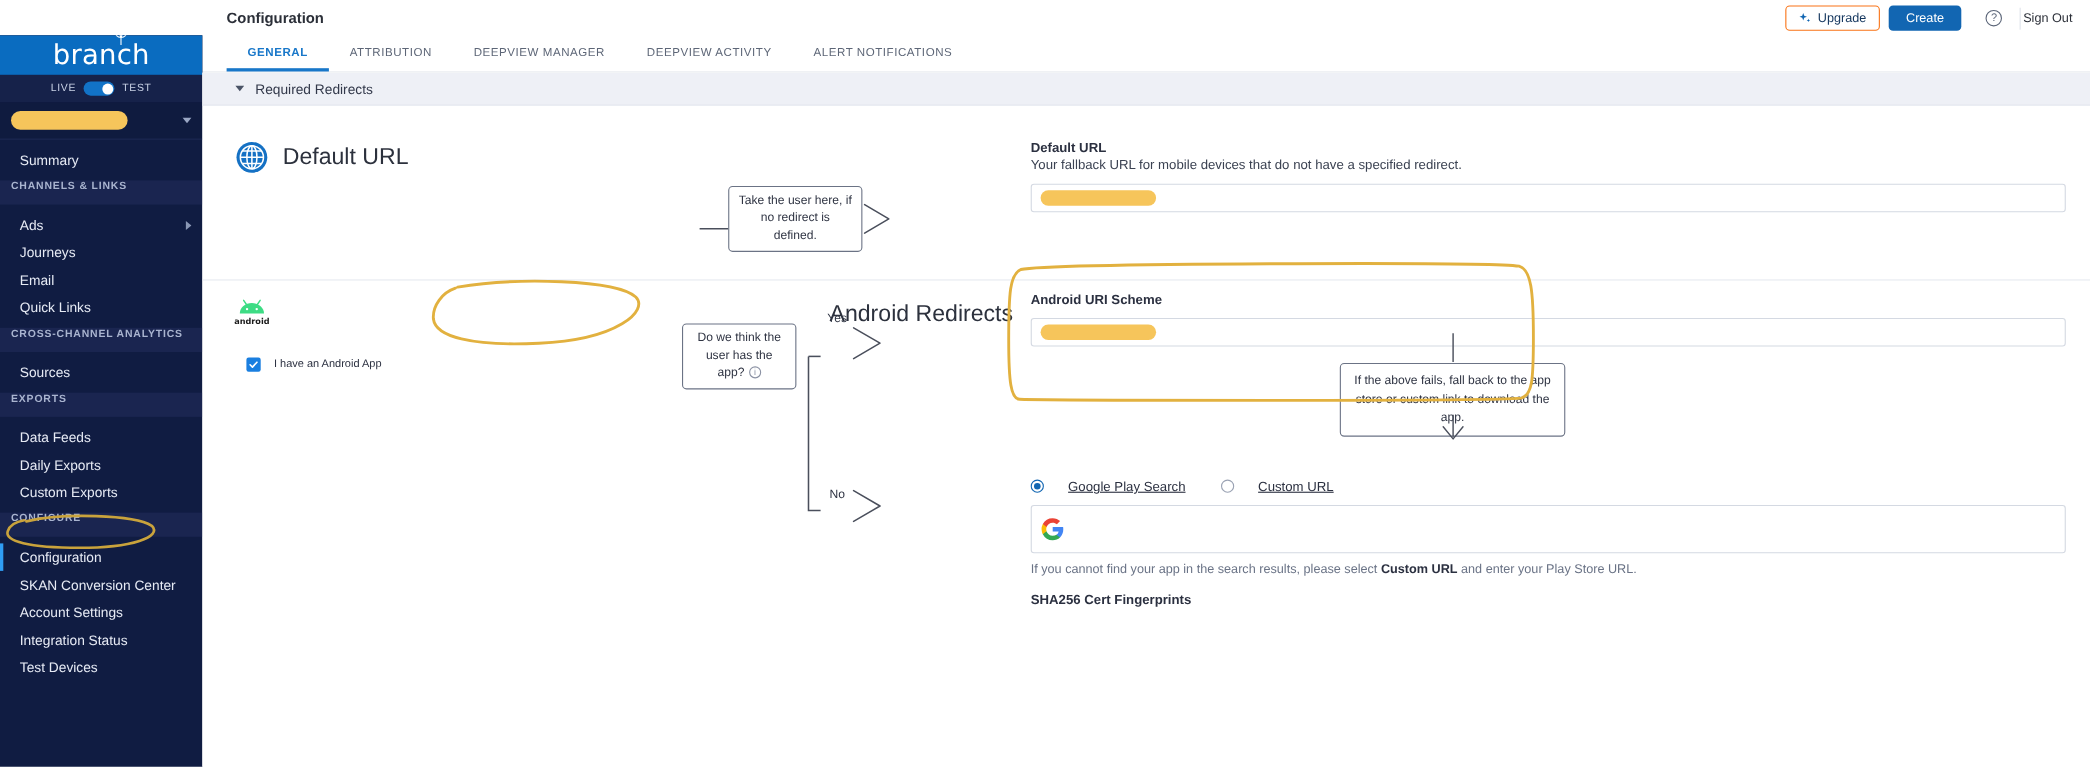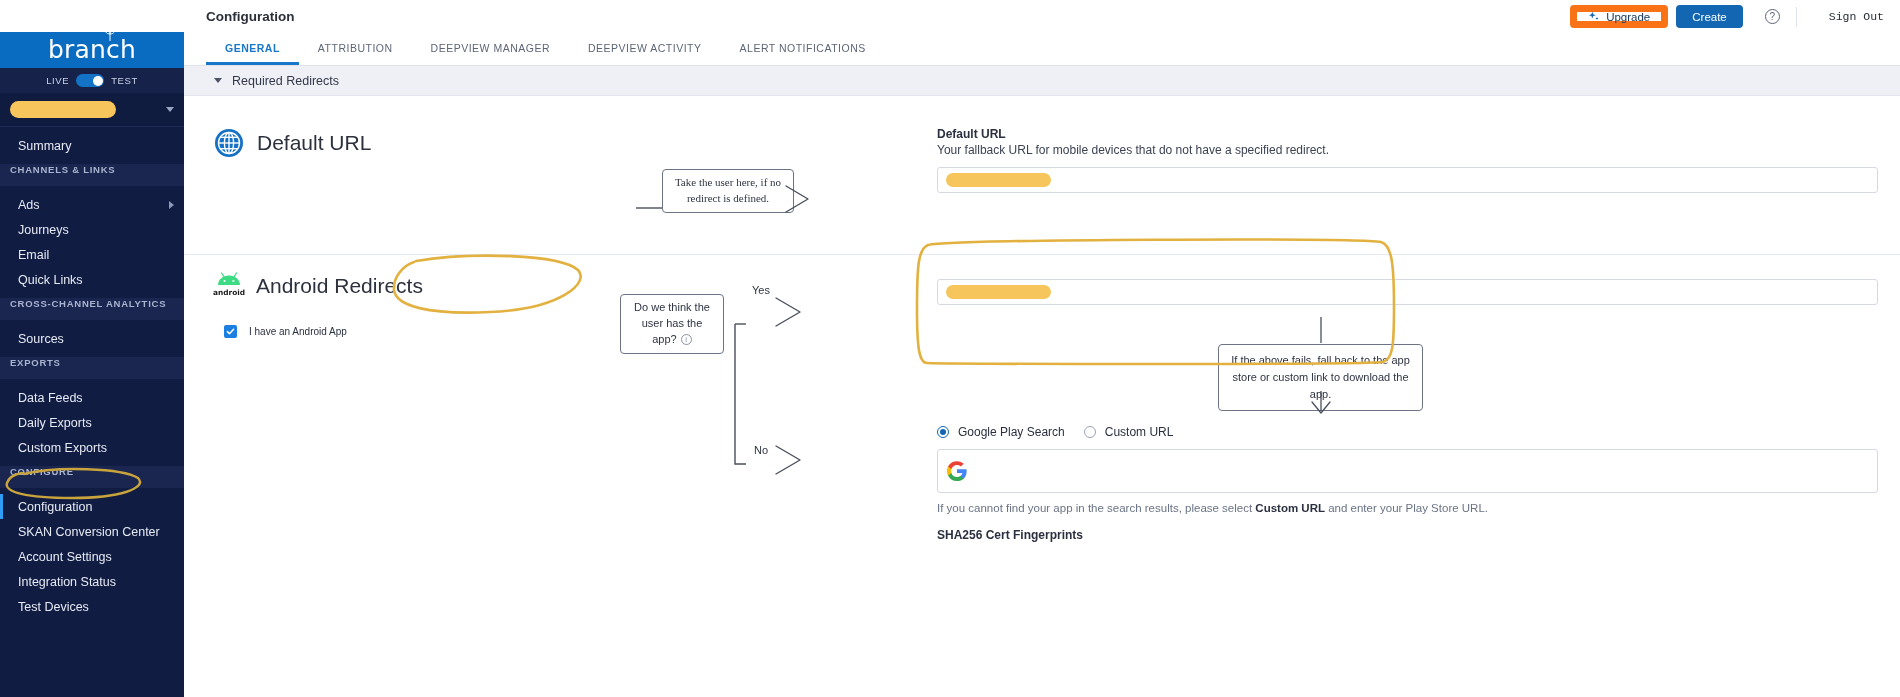--- a/index.html
+++ b/index.html
@@ -89,34 +89,34 @@
   
   .main { flex: 1; height: 697px; display: flex; flex-direction: column; background:#fff; min-width:0; }
   .topbar {
     height: 33px; background:#fff; display:flex; align-items:center;
     padding: 0 16px 0 22px; flex: none;
   }
   .page-title { font-size: 13.5px; color:#2b2f38; font-weight:600; }
   .top-actions { margin-left:auto; display:flex; align-items:center; gap: 0; }
   .btn-upgrade {
     display:flex; align-items:center; gap:6px;
-    border:7px solid #f97316; border-radius: 4px; background:#fff;
+    border:1px solid #f97316; border-radius: 4px; background:#fff;
     height: 23px; padding: 0 11px; font-size: 11.5px; color:#14365e; cursor:pointer;
   }
   .btn-create {
     background:#1266b2; color:#fff; border:none; border-radius:4px;
     height: 23px; padding: 0 16px; font-size: 11.5px; margin-left: 8px; cursor:pointer;
   }
   .help-icon {
     width: 15px; height:15px; border-radius:50%; border:1.3px solid #5b6578;
     color:#5b6578; font-size:10px; display:flex; align-items:center; justify-content:center;
     margin: 0 16px 0 22px; cursor:pointer;
   }
   .divider-v { width:1px; height:20px; background:#dfe3ea; }
-  .sign-out { font-size:11.5px; color:#2b2f38; cursor:pointer; margin-left:32px;font-family:Liberation Mono, monospace; }
+  .sign-out { font-size:11.5px; color:#2b2f38; cursor:pointer; margin-left:2px; }
 
   .tabs {
     height: 33px; border-bottom:1px solid #dfe3ea; display:flex; align-items:stretch;
     padding-left: 22px; flex:none; background:#fff;
   }
   .tab {
     display:flex; align-items:center; padding: 0 19px;
     font-size: 10.5px; letter-spacing:.5px; color:#5d6677; cursor:pointer;
     border-bottom: 3px solid transparent; font-weight:500;
   }
@@ -170,40 +170,40 @@
   
   .ink-box {
     position:absolute; left: 731px; top: 141px; width: 481px; height: 127px;
     pointer-events:none; z-index:4;
   }
   .ink-ellipse-default {
     position:absolute; left: 208px; top: 158px; width: 196px; height: 62px;
     pointer-events:none; z-index:4;
   }
 
-  .android-head { display:flex; align-items:center; gap:12px; margin-left:30px; }
+  .android-head { display:flex; align-items:center; gap:12px; margin-left:30px;justify-content:space-between; }
   .android-icon { width: 30px; }
   .android-title { font-size:21px; color:#2c313d; }
   .check-row { display:flex; align-items:center; gap:12px; margin:22px 0 0 40px; }
   .checkbox {
     width:13px;height:13px;border-radius:2px;background:#1a7fe0;
     display:flex;align-items:center;justify-content:center;flex:none;
   }
   .checkbox svg { display:block; }
   .check-label { font-size:10px; color:#2b3040; }
 
   .info-dot {
     width:11px;height:11px;border-radius:50%;border:1px solid #8a91a3;color:#8a91a3;
     font-size:8px; display:inline-flex;align-items:center;justify-content:center;
     vertical-align:middle; margin-left:4px;
   }
 
   .yes-label, .no-label { position:absolute; font-size:11px; color:#2f3443; }
 
-  .radio-row { display:flex; align-items:center; gap:9px; font-size:12px; color:#2b3040; }
+  .radio-row { display:flex; align-items:center; gap:22px; font-size:12px; color:#2b3040;text-decoration:underline; }
   .radio {
     width:12px;height:12px;border-radius:50%;border:1.5px solid #9aa2b3; background:#fff;
     display:flex;align-items:center;justify-content:center;flex:none;
   }
   .radio.sel { border-color:#1266b2; }
   .radio.sel::after { content:""; width:6px;height:6px;border-radius:50%;background:#1266b2; }
   .hint { font-size:11.5px; color:#6a7386; margin-top:9px; }
   .hint b { color:#2b3040; font-weight:700; }
   .next-label { font-size:12px; color:#2b3040; font-weight:700; margin-top:14px; }
 
@@ -382,21 +382,21 @@
                   <ellipse cx="15" cy="15" rx="4.6" ry="10.5"></ellipse>
                   <path d="M4.7 15 H25.3"></path>
                   <path d="M6.4 9.3 H23.6"></path>
                   <path d="M6.4 20.7 H23.6"></path>
                   <path d="M15 4.5 V25.5"></path>
                 </g>
               </svg>
               <span class="flow-title">Default URL</span>
             </div>
 
-            <div class="callout" style="left:478px; top:55px; width:132px;font-family:Liberation Serif, serif;">Take the user here, if no redirect is defined.</div>
+            <div class="callout" style="left:478px; top:55px; width:122px;">Take the user here, if no redirect is defined.</div>
             <svg style="position:absolute; left:452px; top:52px; width:175px; height:48px;" viewBox="0 0 175 48">
               <path d="M0 42 L26 42" stroke="#4a4f5c" stroke-width="1.4" fill="none"></path>
               <path d="M150 20 L172 33 L150 46" stroke="#4a4f5c" stroke-width="1.4" fill="none" stroke-linecap="round" stroke-linejoin="round"></path>
             </svg>
           </div>
 
           <div class="fieldcol">
             <div style="padding-left:16px; padding-top:13px;">
               <div class="fld-title">Default URL</div>
               <div class="fld-desc">Your fallback URL for mobile devices that do not have a specified redirect.</div>
@@ -448,20 +448,21 @@
 
               <path d="M52 167 L76 181 L52 195" stroke="#4a4f5c" stroke-width="1.4" fill="none" stroke-linecap="round" stroke-linejoin="round"></path>
             </svg>
             <span class="yes-label" style="left:568px; top:15px;">Yes</span>
             <span class="no-label" style="left:570px; top:175px;">No</span>
           </div>
 
           <div class="fieldcol">
             <div style="padding-left:16px; position:relative;">
 
+              <div class="fld-title" style="margin-top:-4px;">Android URI Scheme</div>
               <div class="input">
                 <span class="redact-inp"></span>
               </div>
 
               <div class="callout" style="left:297px; top:65px; width:205px; text-align:center; line-height:1.55; padding:7px 9px;">If the above fails, fall back to the app store or custom link to download the app.</div>
               <svg style="position:absolute; left:380px; top:38px; width:40px; height:100px;" viewBox="0 0 40 100">
                 <path d="M20 0 L20 26" stroke="#4a4f5c" stroke-width="1.3" fill="none"></path>
                 <path d="M20 74 L20 94" stroke="#4a4f5c" stroke-width="1.3" fill="none"></path>
                 <path d="M11 85 L20 96 L29 85" stroke="#4a4f5c" stroke-width="1.3" fill="none" stroke-linecap="round" stroke-linejoin="round"></path>
               </svg>

